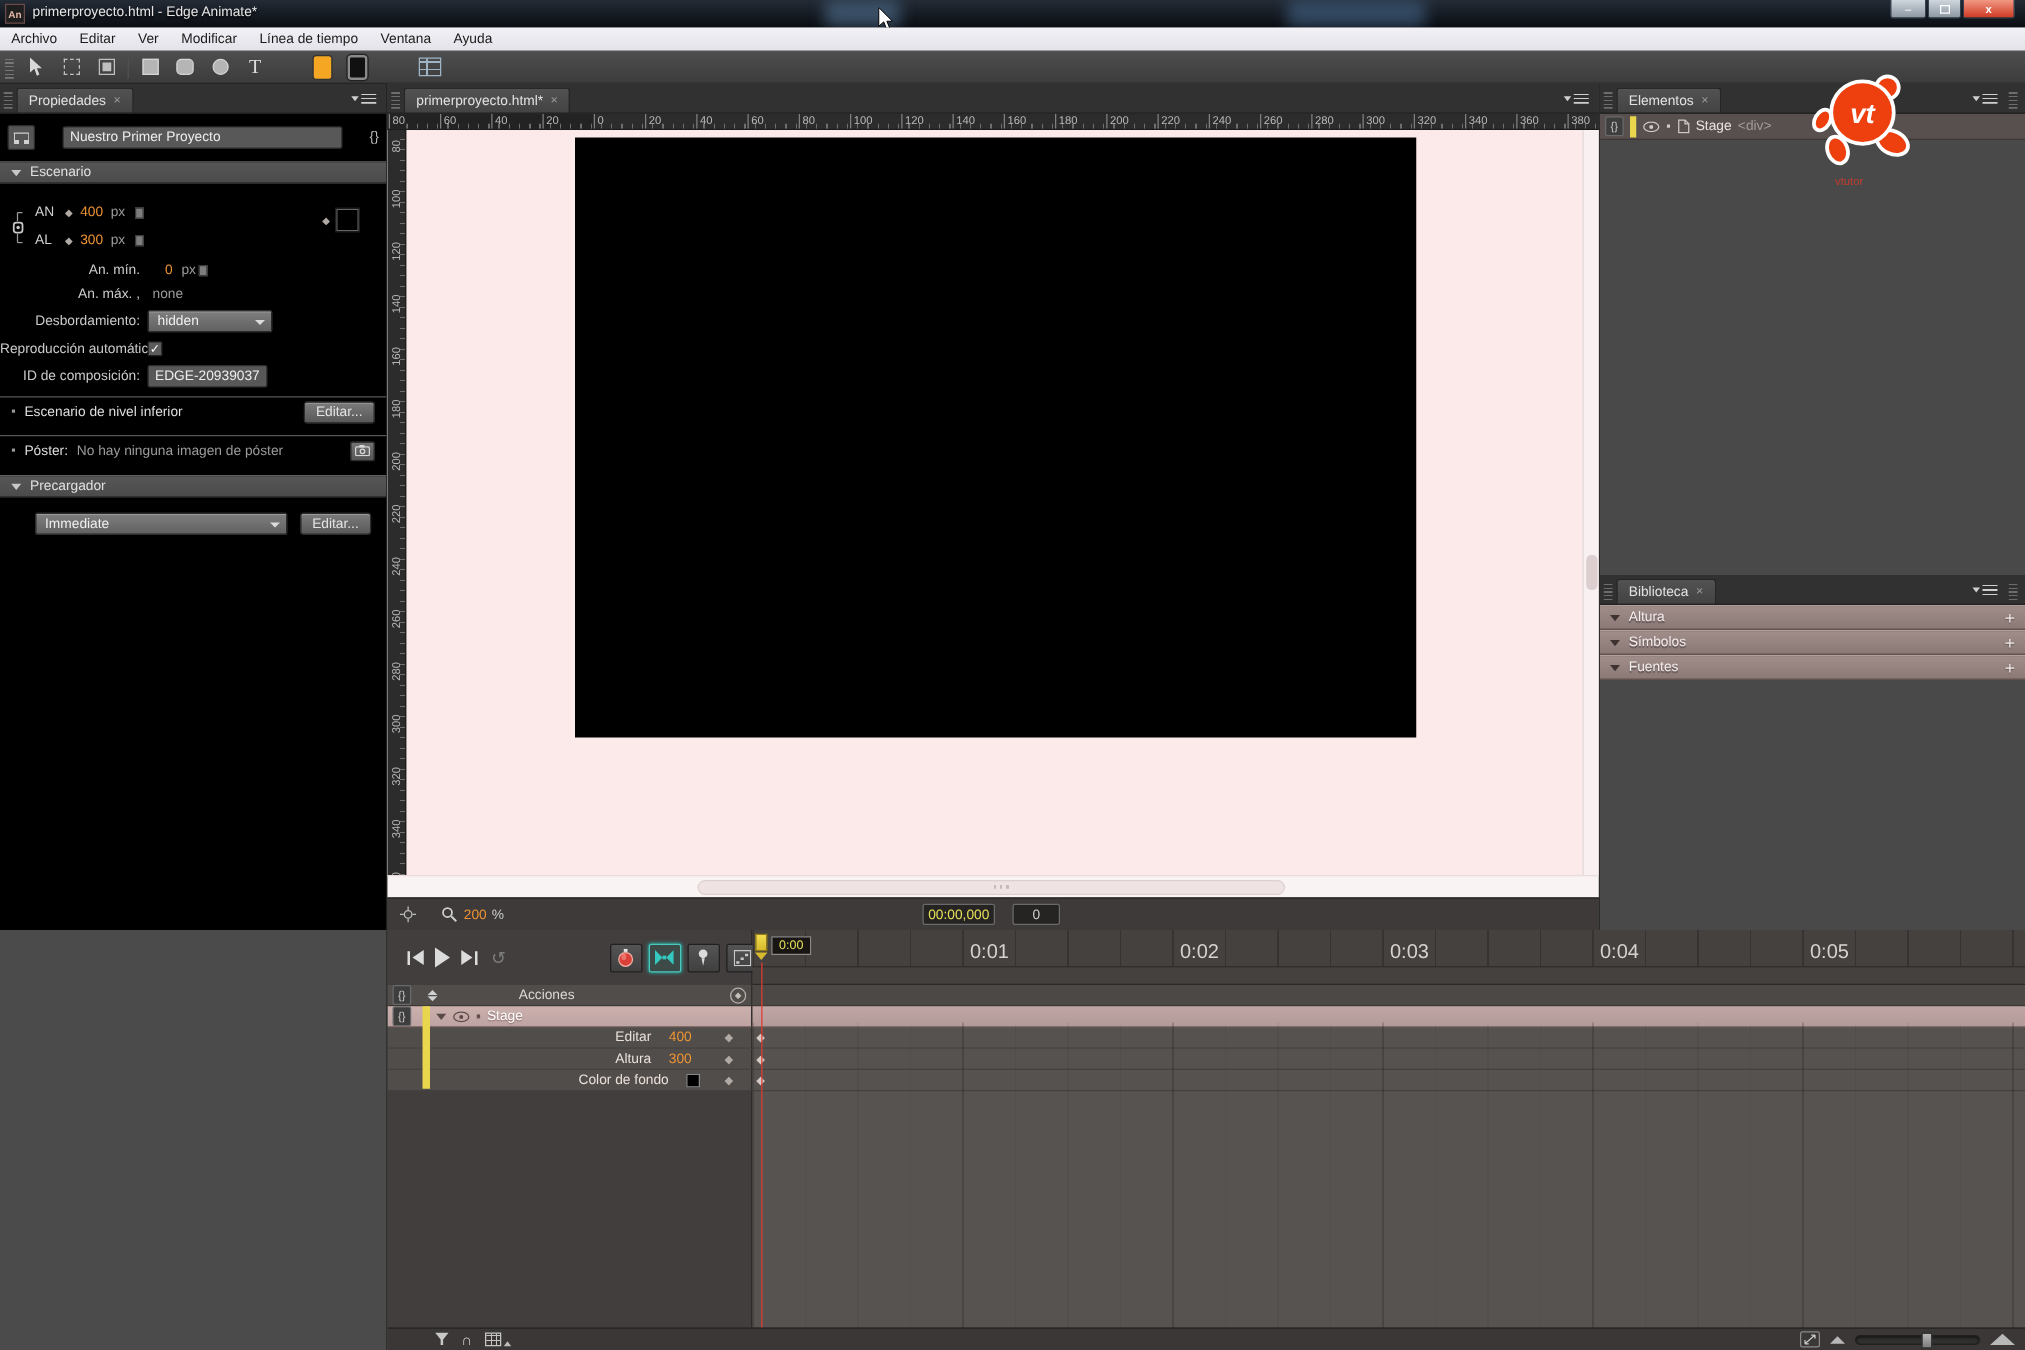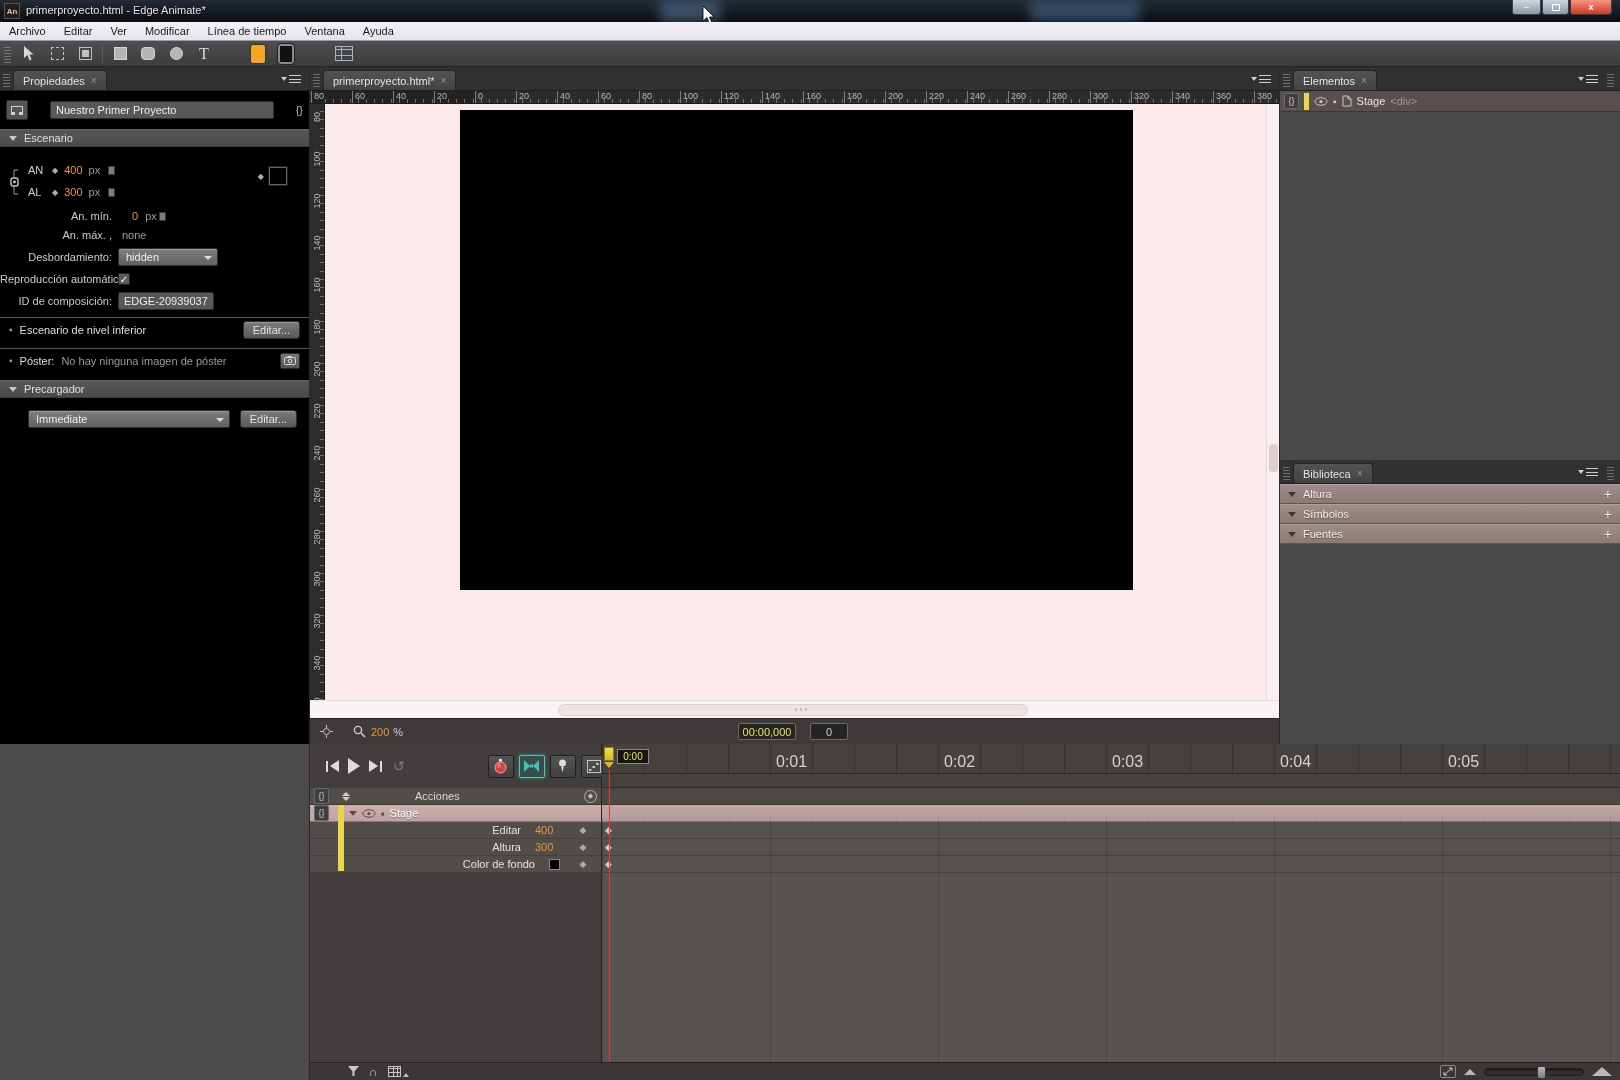--- a/index.html
+++ b/index.html
@@ -691,14 +691,27 @@
         </span>
         <span class="ztri-s"></span>
         <span class="zslider">
             <span class="zthumb"></span>
           </span>
         <span class="ztri-b"></span>
       </div>
     </div>
   </div>
 
+  <div id="watermark">
+    <svg width="92" height="80" viewBox="0 0 92 80">
+      <g stroke="#ffffff" stroke-width="3" fill="#ee3f0e">
+        <circle cx="62" cy="12" r="9"></circle>
+        <ellipse cx="66" cy="56" rx="13" ry="9" transform="rotate(25 66 56)"></ellipse>
+        <ellipse cx="22" cy="62" rx="8" ry="11" transform="rotate(-20 22 62)"></ellipse>
+        <ellipse cx="10" cy="38" rx="6" ry="9" transform="rotate(30 10 38)"></ellipse>
+        <circle cx="42" cy="32" r="25"></circle>
+      </g>
+      <text x="42" y="40" text-anchor="middle" font-family="Liberation Sans, sans-serif" font-size="22" font-style="italic" font-weight="bold" fill="#ffffff" id="wm-text">vt</text>
+    </svg>
+    <div class="sub">vtutor</div>
+  </div>
 
 </div>
 
 </body></html>

